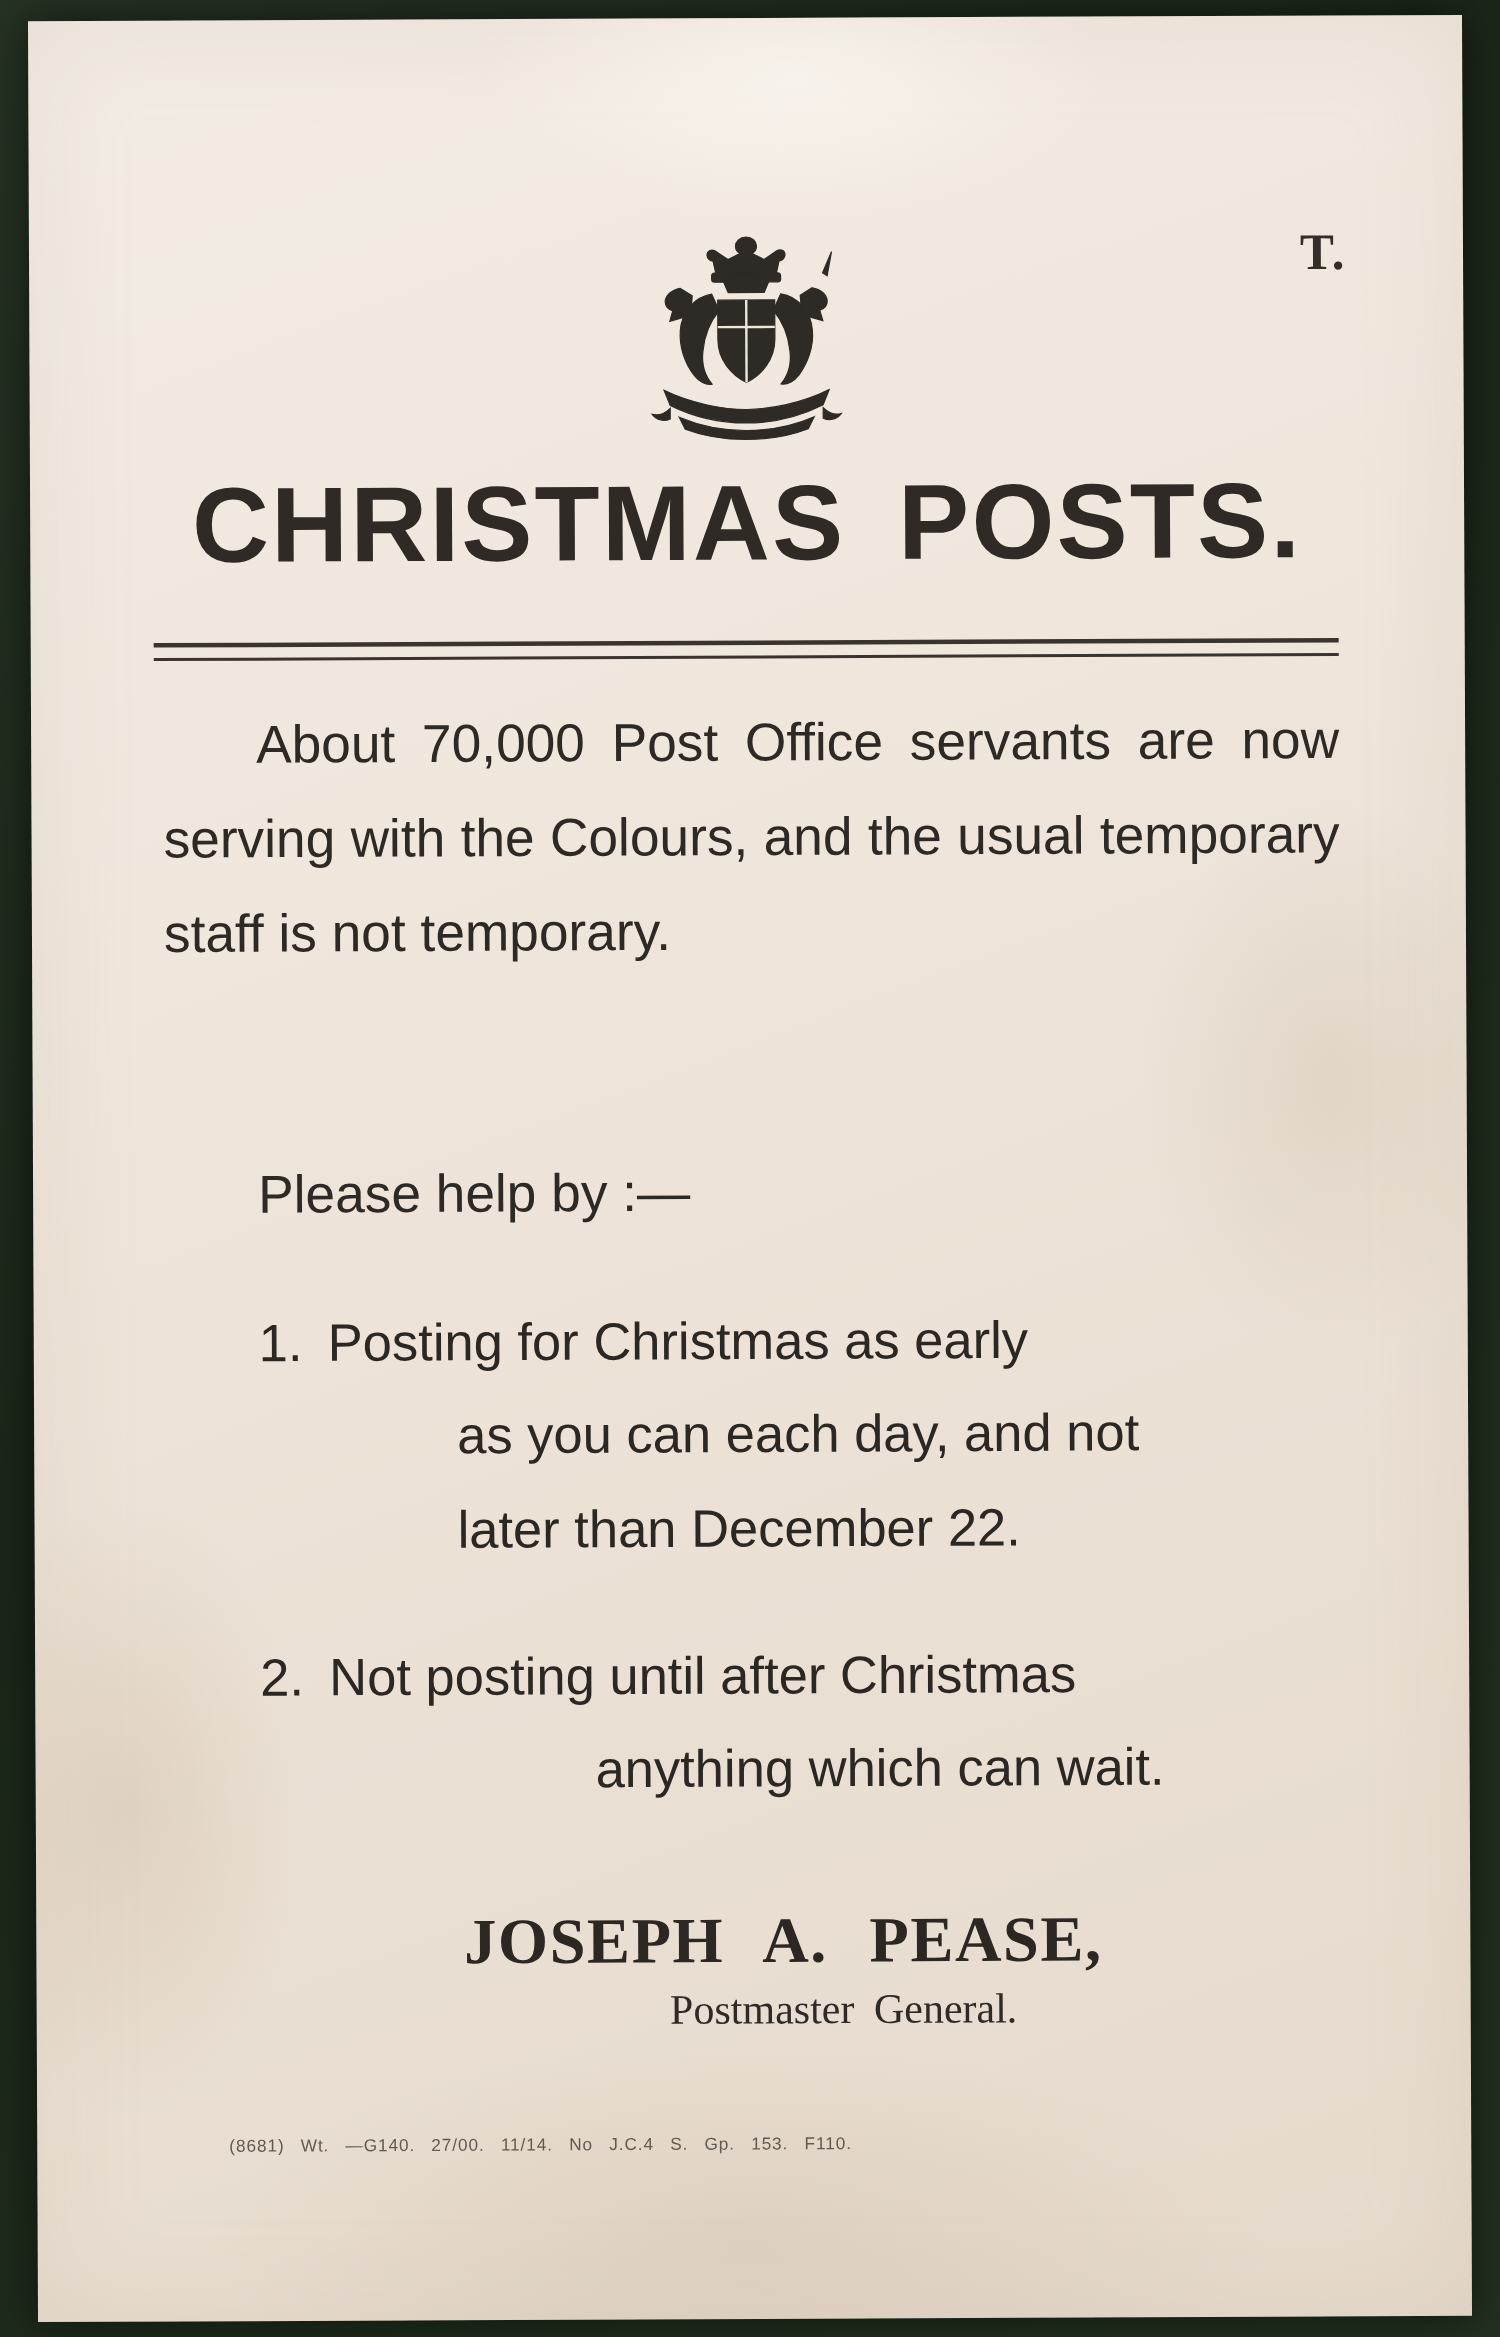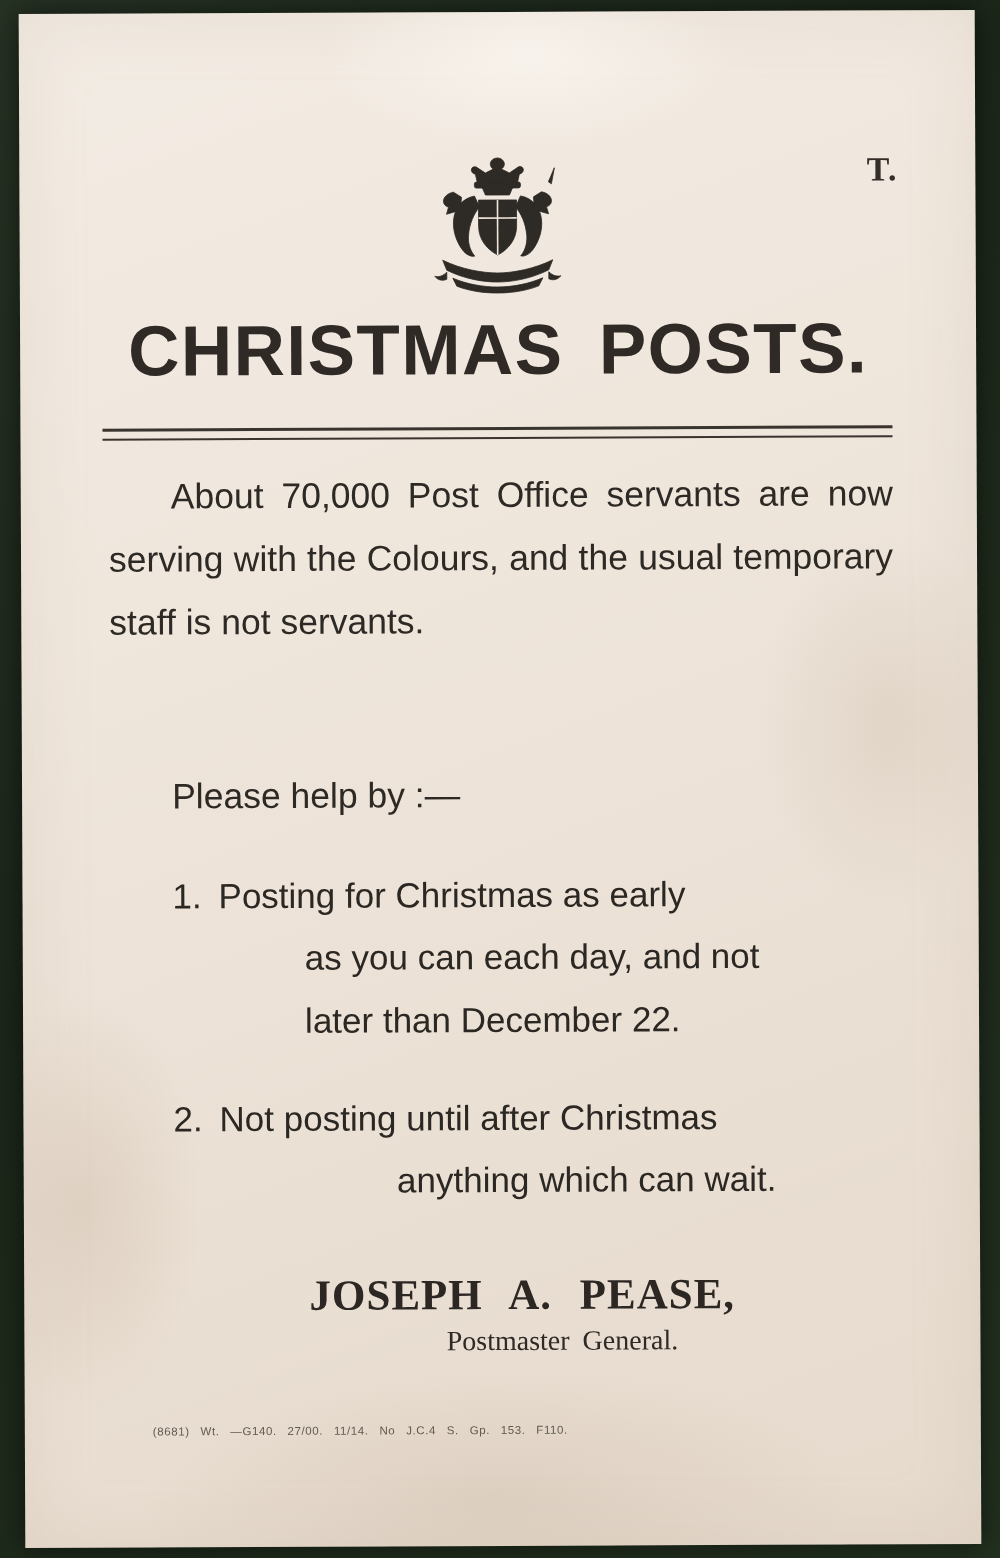--- a/index.html
+++ b/index.html
@@ -239,21 +239,21 @@
       </div>
 
       <div id="title">CHRISTMAS POSTS.</div>
 
       <div id="rule"></div>
 
       <div class="body-block" id="para-intro">
         <span>About 70,000 Post Office servants</span>
         <span>are now serving with the Colours,</span>
         <span>and the usual temporary staff is not</span>
-        <span>servants.</span>
+        <span>temporary.</span>
       </div>
 
       <div class="body-block" id="para-help">Please help by :—</div>
 
       <div class="numbered" id="item-1">
         <div class="num-row">
           <span class="num">1.</span>
           <span class="num-text">
             <span class="num-line-1">Posting for Christmas as early</span>
             <span class="num-indent">as you can each day, and not</span>

